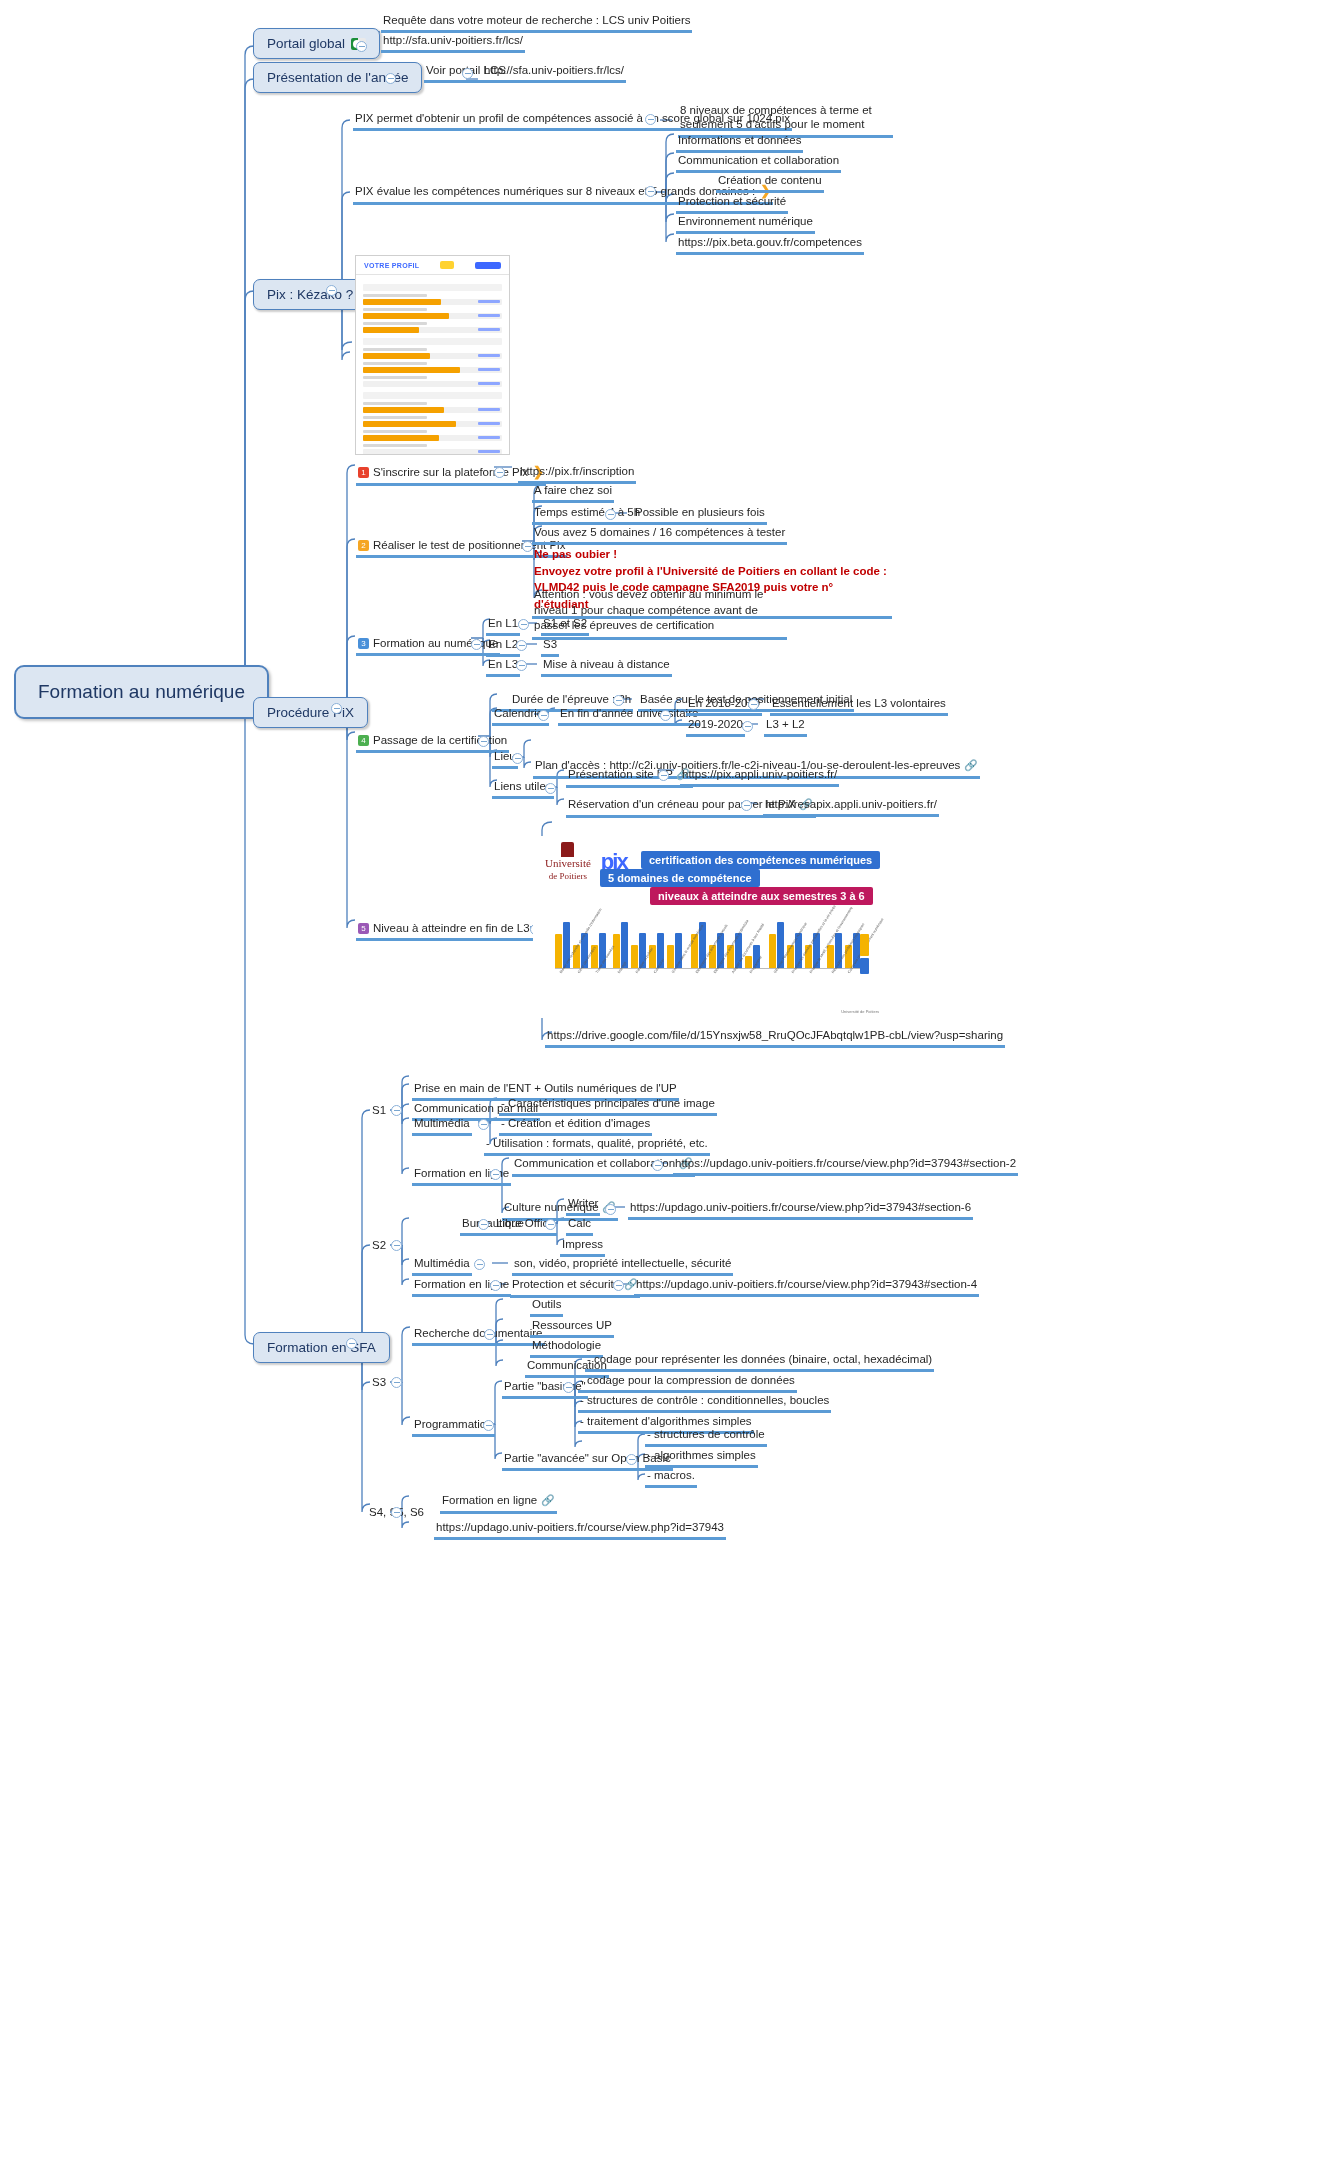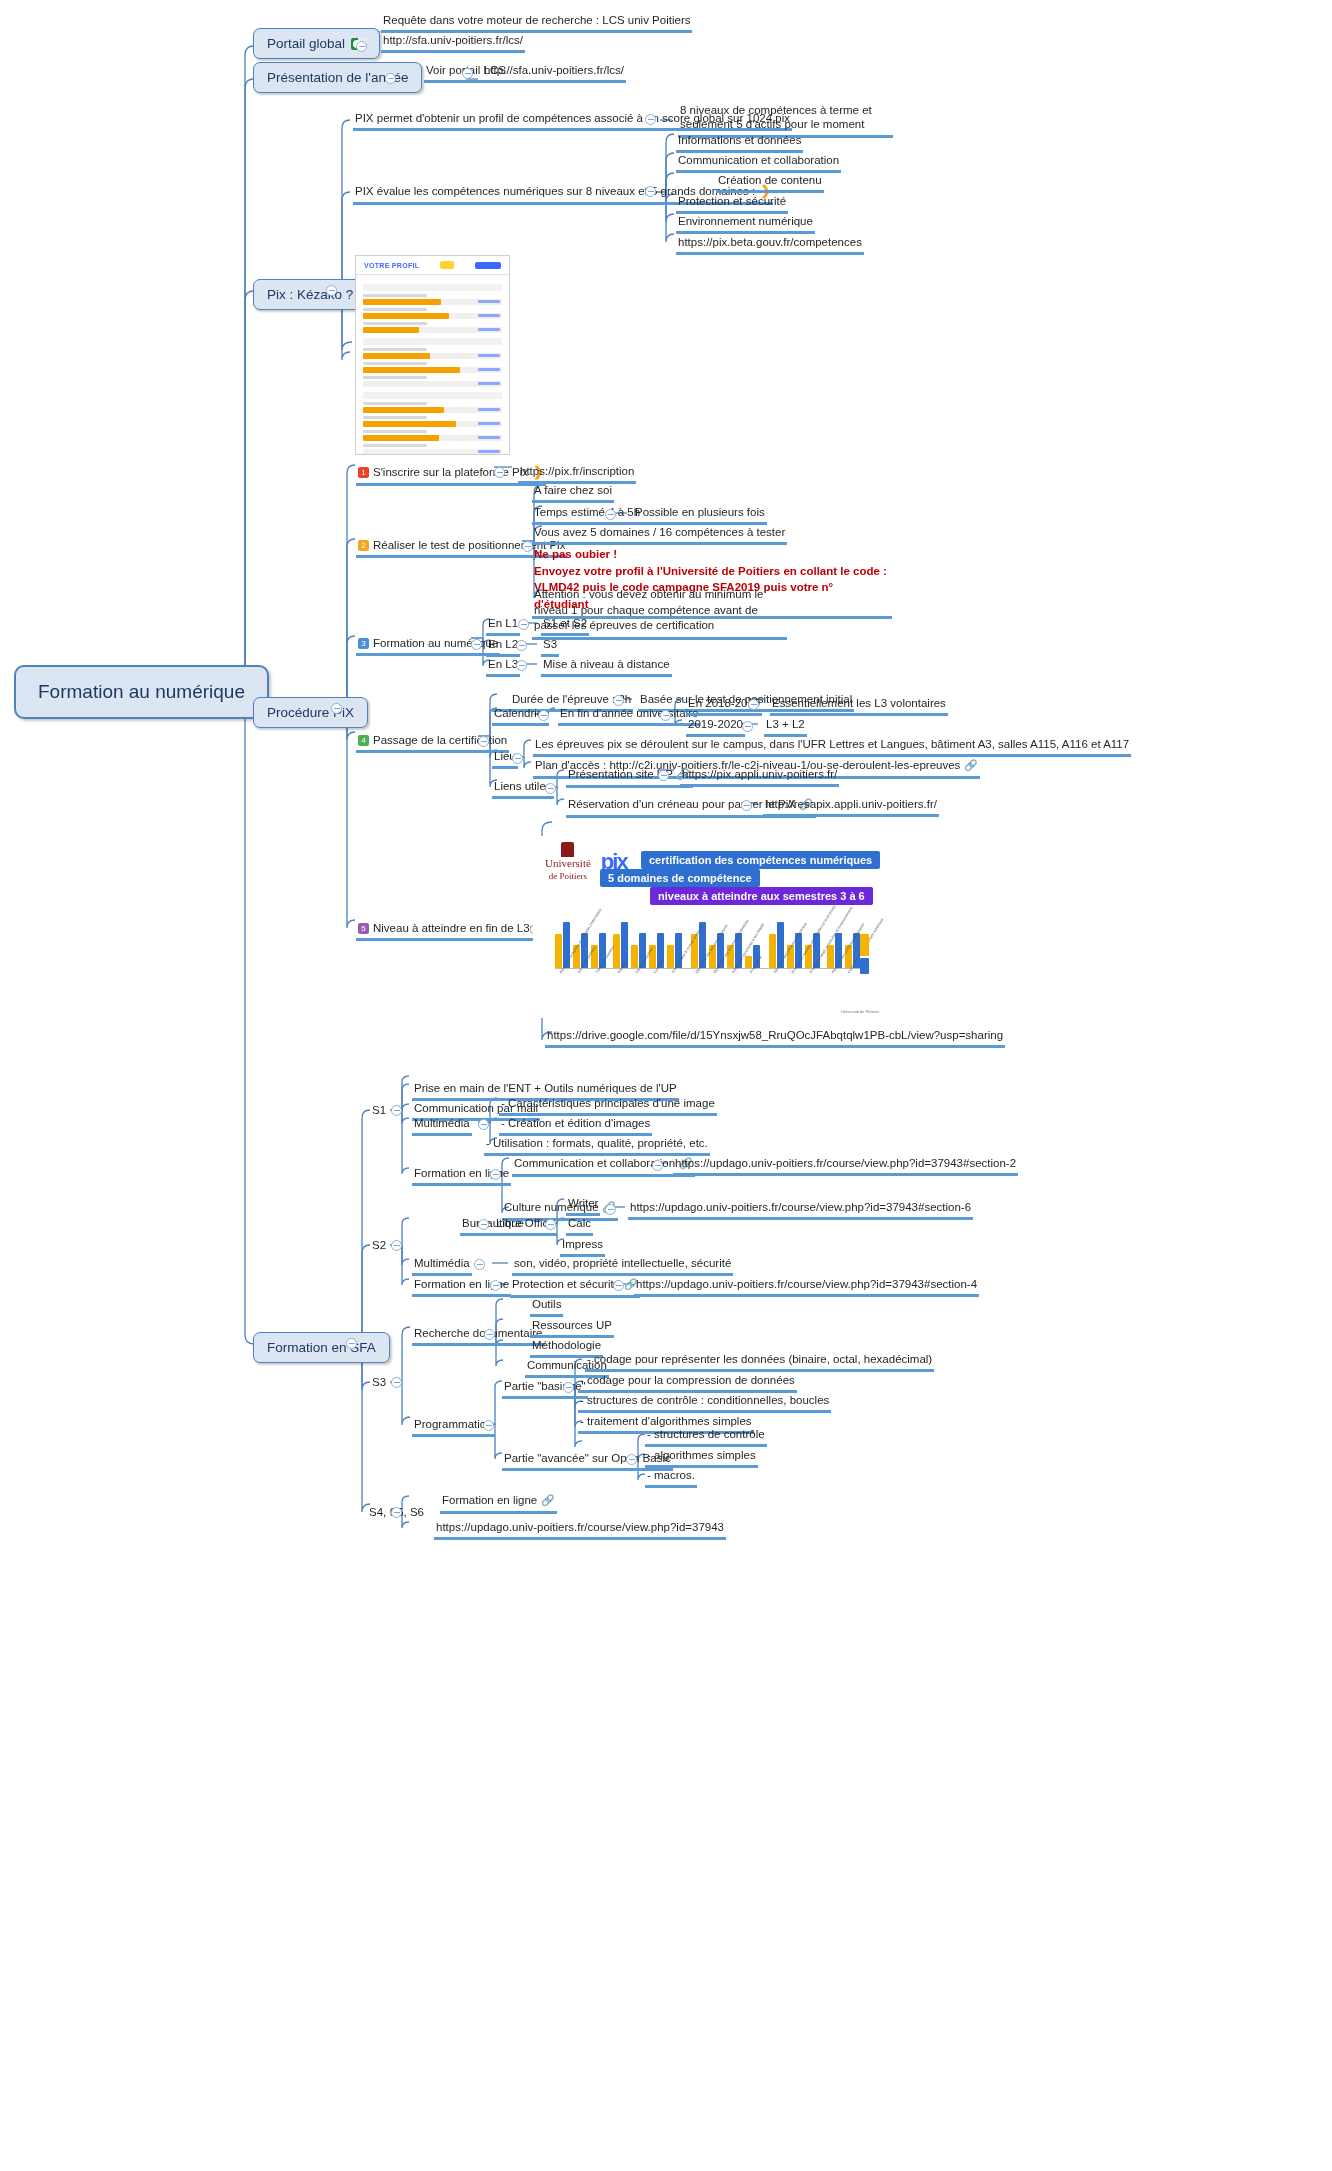--- a/index.html
+++ b/index.html
@@ -114,21 +114,21 @@
 
   
   .cert {
     position:absolute;
     background:#fff;
   }
   .cert-tag{
     display:inline-block;color:#fff;font-size:11px;font-weight:bold;
     padding:3px 8px;border-radius:2px;background:#2f6fd0;
   }
-  .cert-tag.amber{ background:#6d28d9; }
+  .cert-tag.amber{ background:#be185d; }
   .up-logo{ font-family:"Liberation Serif", serif; color:#8b1a1a; font-size:11px; line-height:1.05; text-align:center;}
   .up-crest{ width:13px;height:15px;margin:0 auto 1px;background:#8b1a1a;border-radius:2px 2px 0 0;}
   .pix-logo2{ font-size:22px;font-weight:bold;color:#3d68ff;letter-spacing:-2px;}
   .chart-area{ position:absolute; }
   .grp{ position:absolute; bottom:0; display:flex; align-items:flex-end; gap:1px;}
   .bar{ width:7px; border-radius:1px 1px 0 0;}
   .bar.y{ background:#f5b301; }
   .bar.b{ background:#2f6fd0; }
   .axl{ position:absolute; font-size:3.6px; color:#555; transform-origin:left top; transform:rotate(-58deg); white-space:nowrap;}
   .legend{ position:absolute; font-size:4px; color:#777; }
@@ -432,21 +432,20 @@
 <span class="toggle" style="left:660px; top:710px;"></span>
 <div class="node txt" style="left:686px; top:696px;">En 2018-2019</div>
 <span class="toggle" style="left:748px; top:699px;"></span>
 <div class="node txt" style="left:770px; top:696px;">Essentiellement les L3 volontaires</div>
 <div class="node txt" style="left:686px; top:717px;">2019-2020</div>
 <span class="toggle" style="left:742px; top:721px;"></span>
 <div class="node txt" style="left:764px; top:717px;">L3 + L2</div>
 
 <div class="node txt" style="left:492px; top:749px;">Lieu</div>
 <span class="toggle" style="left:512px; top:753px;"></span>
-<div class="node txt" style="left:533px; top:737px;">Les épreuves pix se déroulent sur le campus, dans l'UFR Lettres et Langues, bâtiment A3, salles A115, A116 et A117</div>
 <div class="node txt" style="left:533px; top:758px;">
   <span>Plan d'accès : http://c2i.univ-poitiers.fr/le-c2i-niveau-1/ou-se-deroulent-les-epreuves</span><span class="clip">🔗</span>
 </div>
 
 <div class="node txt" style="left:492px; top:779px;">Liens utiles</div>
 <span class="toggle" style="left:545px; top:783px;"></span>
 <div class="node txt" style="left:566px; top:767px;">
   <span>Présentation site UP</span><span class="clip">🔗</span>
 </div>
 <span class="toggle" style="left:658px; top:770px;"></span>

